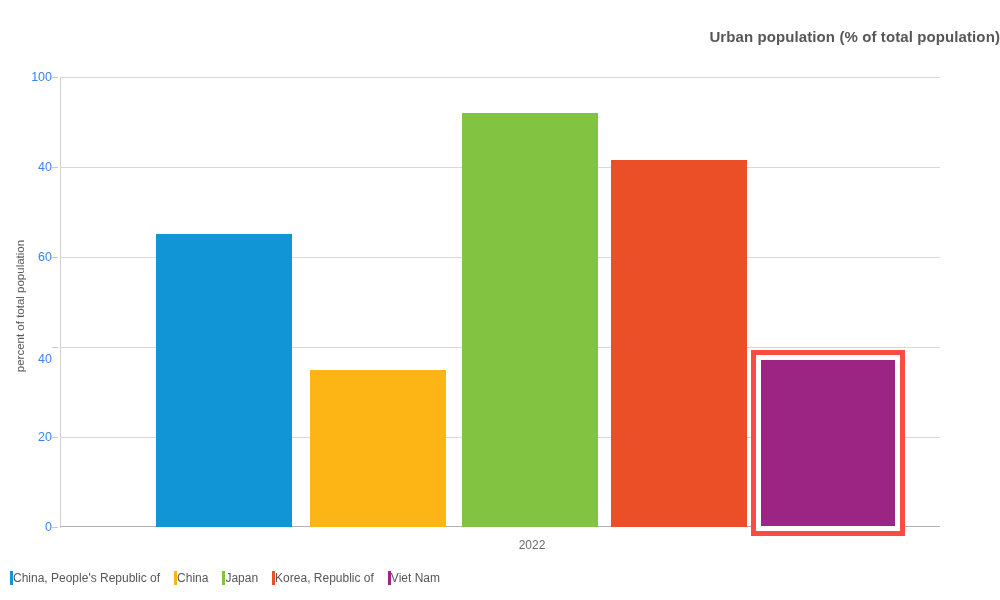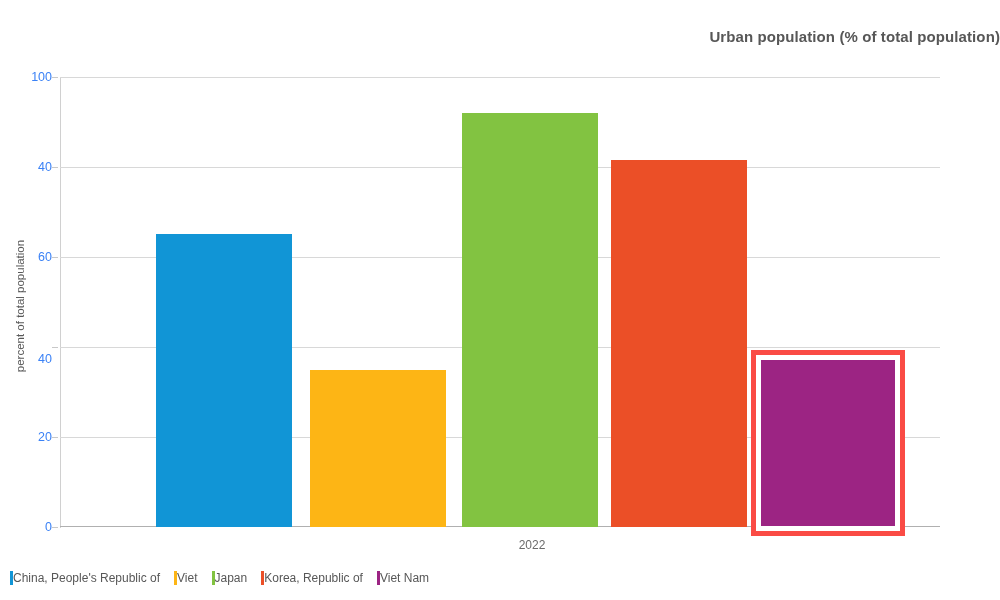--- a/index.html
+++ b/index.html
@@ -195,21 +195,21 @@
 
   <div class="x-tick-label">2022</div>
 
   <div class="legend">
     <div class="legend-item">
       <span class="legend-swatch" id="sw-0" style="background: rgb(17, 149, 214);"></span>
       <span class="legend-label">China, People's Republic of</span>
     </div>
     <div class="legend-item">
       <span class="legend-swatch" id="sw-1" style="background: rgb(253, 181, 21);"></span>
-      <span class="legend-label">Viet</span>
+      <span class="legend-label">China</span>
     </div>
     <div class="legend-item">
       <span class="legend-swatch" id="sw-2" style="background: rgb(130, 195, 65);"></span>
       <span class="legend-label">Japan</span>
     </div>
     <div class="legend-item">
       <span class="legend-swatch" id="sw-3" style="background: rgb(235, 79, 39);"></span>
       <span class="legend-label">Korea, Republic of</span>
     </div>
     <div class="legend-item">

